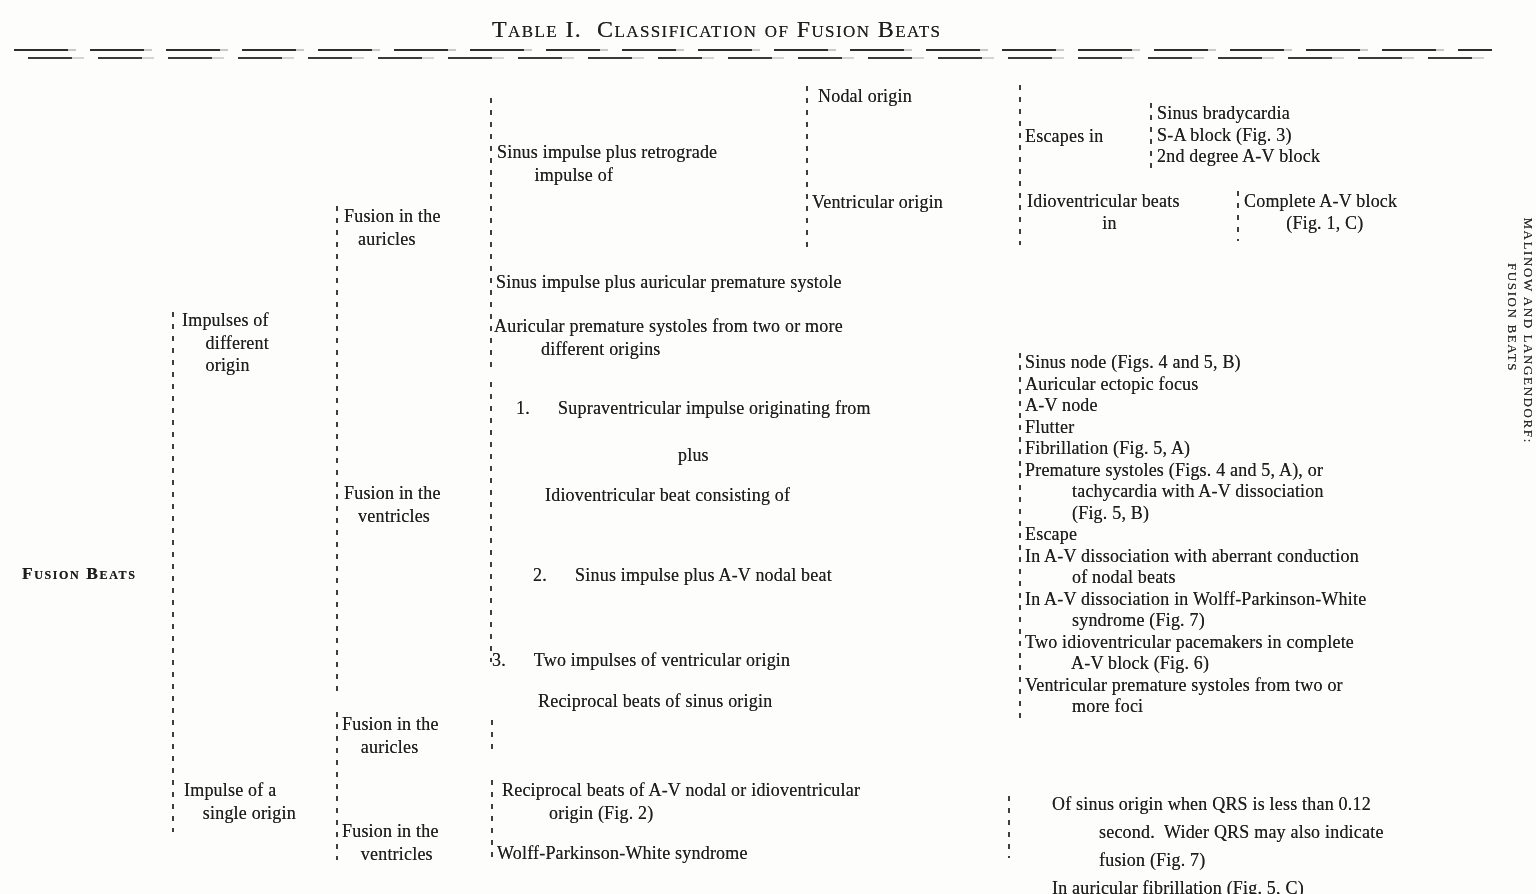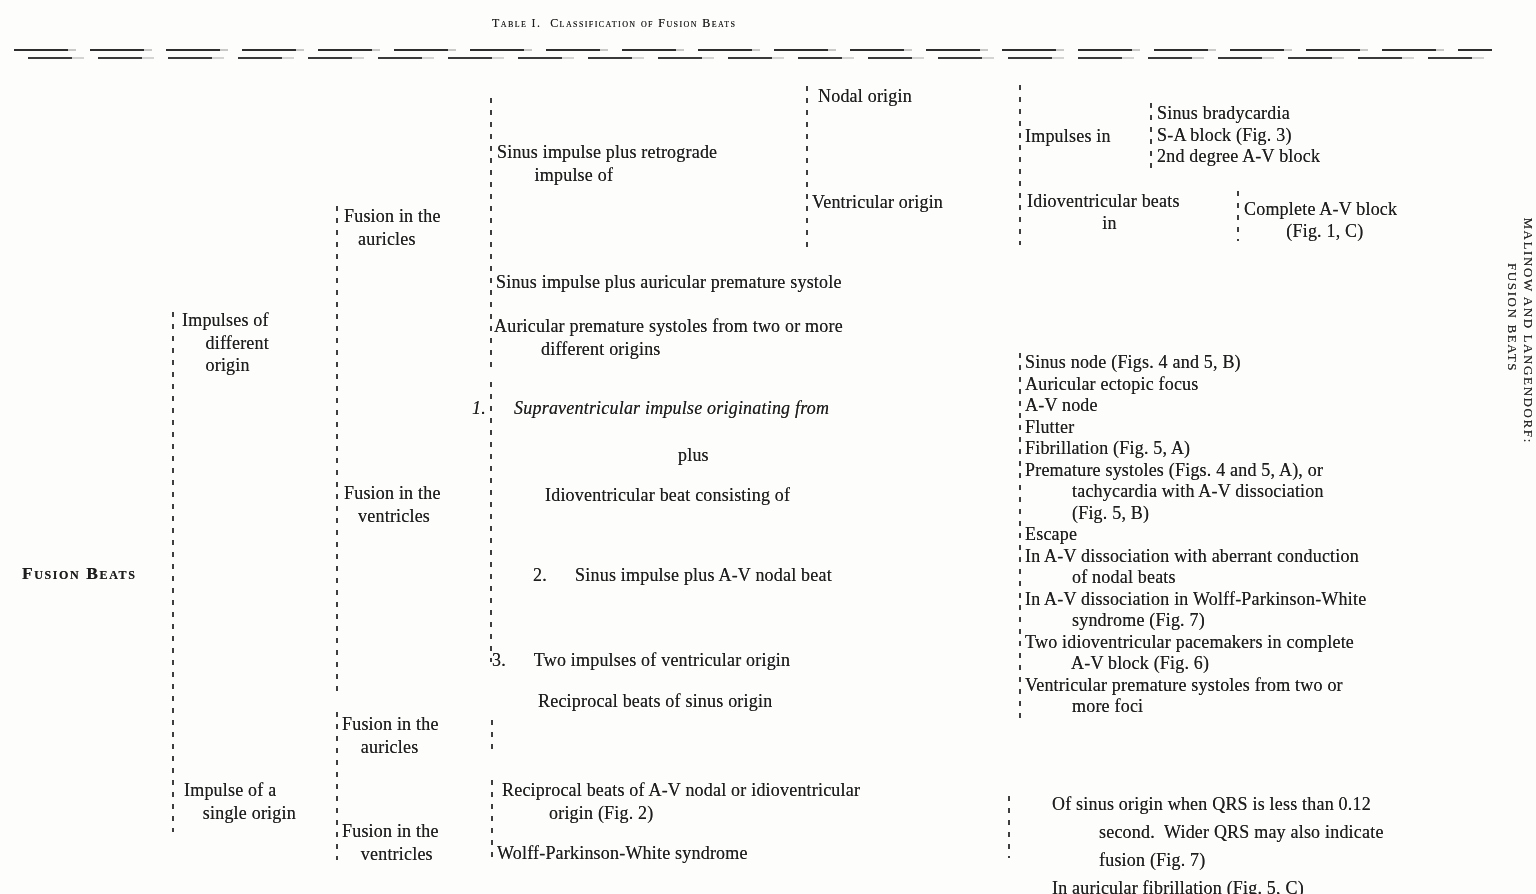--- a/index.html
+++ b/index.html
@@ -19,21 +19,21 @@
     white-space: pre;
     font-size: 18px;
     line-height: 22.5px;
     letter-spacing: .2px;
   }
   .dense { font-size: 18px; line-height: 21.5px; }
   .title {
     position: absolute;
     white-space: pre;
     font-variant: small-caps;
-    font-size: 12px;
+    font-size: 24px;
     letter-spacing: 1.4px;
   }
   .root {
     position: absolute;
     white-space: pre;
     font-weight: 700;
     font-variant: small-caps;
     font-size: 17.5px;
     letter-spacing: 1.6px;
   }
@@ -100,33 +100,33 @@
         impulse of</div>
   <div class="t" style="left:496px; top:271px;">Sinus impulse plus auricular premature systole</div>
   <div class="t" style="left:494px; top:315px;">Auricular premature systoles from two or more
           different origins</div>
 
   <div class="vline" style="left:806px; top:86px; height:164px;"></div>
   <div class="t" style="left:818px; top:85px;">Nodal origin</div>
   <div class="t" style="left:812px; top:191px;">Ventricular origin</div>
 
   <div class="vline" style="left:1019px; top:85px; height:160px;"></div>
-  <div class="t dense" style="left:1025px; top:126px;">Impulses in</div>
+  <div class="t dense" style="left:1025px; top:126px;">Escapes in</div>
   <div class="vline" style="left:1150px; top:103px; height:68px;"></div>
   <div class="t dense" style="left:1157px; top:103px;">Sinus bradycardia
 S-A block (Fig. 3)
 2nd degree A-V block</div>
 
   <div class="t dense" style="left:1027px; top:191px;">Idioventricular beats
                 in</div>
   <div class="vline" style="left:1237px; top:191px; height:50px;"></div>
-  <div class="t dense" style="left:1244px; top:191px;margin-top:8px;">Complete A-V block
+  <div class="t dense" style="left:1244px; top:191px;">Complete A-V block
          (Fig. 1, C)</div>
 
-  <div class="t" style="left:472px; top:397px;font-style:italic;">1.      Supraventricular impulse originating from</div>
+  <div class="t" style="left:516px; top:397px;">1.      Supraventricular impulse originating from</div>
   <div class="t" style="left:678px; top:444px;">plus</div>
   <div class="t" style="left:545px; top:484px;">Idioventricular beat consisting of</div>
   <div class="t" style="left:492px; top:564px;margin-left:41px;">2.      Sinus impulse plus A-V nodal beat</div>
   <div class="t" style="left:492px; top:649px;">3.      Two impulses of ventricular origin</div>
 
   <div class="vline" style="left:1019px; top:353px; height:366px;"></div>
   <div class="t dense" style="left:1025px; top:352px;">Sinus node (Figs. 4 and 5, B)
 Auricular ectopic focus
 A-V node
 Flutter

